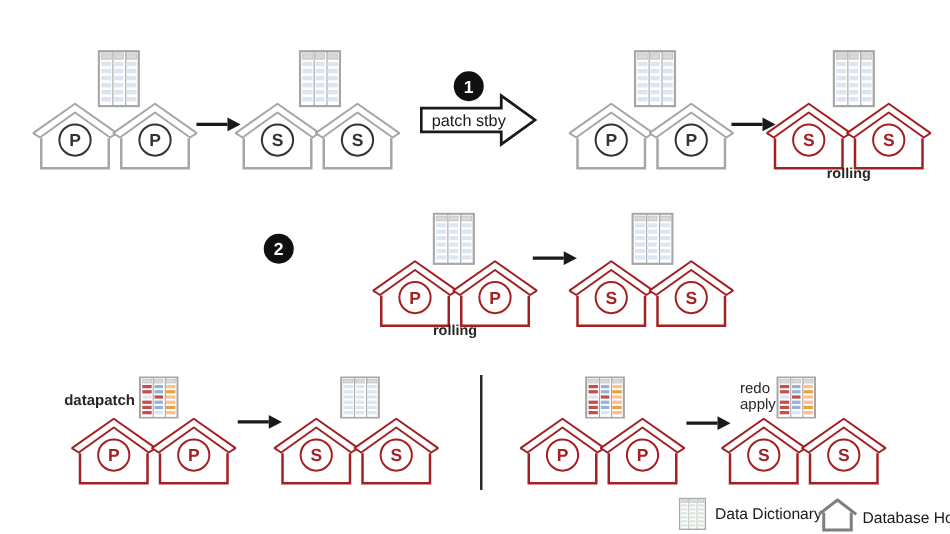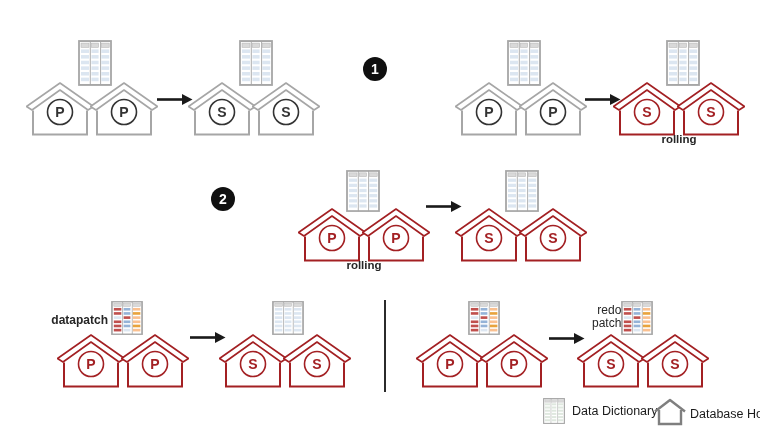--- a/index.html
+++ b/index.html
@@ -23,21 +23,21 @@
     justify-content:center; font-weight:bold; font-size:14px;
   }
   .blockarrow { position:absolute; width:94px; height:44px; }
   .blockarrow-label {
     position:absolute; left:2px; top:0; width:74px; height:44px;
     display:flex; align-items:center; justify-content:center;
     font-size:13px; color:#1a1a1a; white-space:nowrap;
   }
   .divider { position:absolute; width:2px; background:#2b2b2b; }
   .legend-label { position:absolute; font-size:12.5px; color:#1a1a1a; white-space:nowrap; }
-  .redoapply { position:absolute; font-size:12px; color:#262626; line-height:13px;text-align:right; }
+  .redoapply { position:absolute; font-size:12px; color:#262626; line-height:13px; }
   svg text { font-family:"Liberation Sans", sans-serif; }
 </style>
 </head>
 <body>
 
 <div class="canvas">
 
   <span class="dict dict-lg" style="left:78px; top:40px"><svg width="100%" height="100%" viewBox="0 0 34 44" preserveAspectRatio="none">
     <rect x="1" y="1" width="32" height="42" fill="#ffffff" stroke="#a6a6a6" stroke-width="1.8"></rect>
     <line x1="12.3" y1="1" x2="12.3" y2="43" stroke="#a6a6a6" stroke-width="0.9"></line>
@@ -120,20 +120,26 @@
       <svg width="68" height="56" viewBox="0 0 68 56">
     <polygon points="0.5,26.5 34,3 67.5,26.5 62,30 34,10 6,30" fill="#ffffff" stroke="#a6a6a6" stroke-width="1.6" stroke-linejoin="round"></polygon>
     <path d="M7,30.5 L7,54.5 L61,54.5 L61,30.5" fill="none" stroke="#a6a6a6" stroke-width="2"></path>
     <circle cx="34" cy="32" r="12.5" fill="#ffffff" stroke="#333333" stroke-width="1.6"></circle>
     <text x="34" y="37" text-anchor="middle" font-size="14" font-weight="bold" fill="#333333">S</text>
   </svg>
     </div>
 
   <div class="badge" style="left:363px; top:57px">
     <span>1</span>
+  </div>
+  <div class="blockarrow" style="left:336px; top:74px">
+    <svg width="94" height="44" viewBox="0 0 94 44">
+      <polygon points="1,12.5 65,12.5 65,2.5 92,22 65,41.5 65,31.5 1,31.5" fill="#ffffff" stroke="#1a1a1a" stroke-width="2.2" stroke-linejoin="miter"></polygon>
+    </svg>
+    <span class="blockarrow-label">patch stby</span>
   </div>
 
   <span class="dict dict-lg" style="left:507px; top:40px"><svg width="100%" height="100%" viewBox="0 0 34 44" preserveAspectRatio="none">
     <rect x="1" y="1" width="32" height="42" fill="#ffffff" stroke="#a6a6a6" stroke-width="1.8"></rect>
     <line x1="12.3" y1="1" x2="12.3" y2="43" stroke="#a6a6a6" stroke-width="0.9"></line>
     <line x1="22.6" y1="1" x2="22.6" y2="43" stroke="#a6a6a6" stroke-width="0.9"></line>
     <rect x="3" y="3" width="8" height="4" fill="#d9d9d9" stroke="#b9b9b9" stroke-width="0.6"></rect>
     <rect x="13.4" y="3" width="7.2" height="4" fill="#d9d9d9" stroke="#b9b9b9" stroke-width="0.6"></rect>
     <rect x="23.2" y="3" width="8" height="4" fill="#d9d9d9" stroke="#b9b9b9" stroke-width="0.6"></rect>
     <rect x="3" y="9" width="8" height="3.4" fill="#dce6f1"></rect>
@@ -440,21 +446,21 @@
   </svg>
     </div>
 
   <svg class="abs" style="left:549px; top:332px" width="36" height="13">
     <line x1="0" y1="6.5" x2="25" y2="6.5" stroke="#1a1a1a" stroke-width="2.6"></line>
     <polygon points="25,1 35.5,6.5 25,12" fill="#1a1a1a"></polygon>
   </svg>
 
   <div class="redoapply" style="left:592px; top:304px">
     <span style="display:block">redo</span>
-    <span style="display:block">patch</span>
+    <span style="display:block">apply</span>
   </div>
   <span class="dict dict-sm" style="left:621px; top:301px"><svg width="100%" height="100%" viewBox="0 0 34 44" preserveAspectRatio="none">
     <rect x="1" y="1" width="32" height="42" fill="#ffffff" stroke="#a6a6a6" stroke-width="1.8"></rect>
     <line x1="12.3" y1="1" x2="12.3" y2="43" stroke="#a6a6a6" stroke-width="0.9"></line>
     <line x1="22.6" y1="1" x2="22.6" y2="43" stroke="#a6a6a6" stroke-width="0.9"></line>
     <rect x="3" y="3" width="8" height="4" fill="#d9d9d9" stroke="#b9b9b9" stroke-width="0.6"></rect>
     <rect x="13.4" y="3" width="7.2" height="4" fill="#d9d9d9" stroke="#b9b9b9" stroke-width="0.6"></rect>
     <rect x="23.2" y="3" width="8" height="4" fill="#d9d9d9" stroke="#b9b9b9" stroke-width="0.6"></rect>
     <rect x="3" y="9" width="8" height="3.4" fill="#c0504d"></rect>
         <rect x="3" y="14.4" width="8" height="3.4" fill="#c0504d"></rect>

